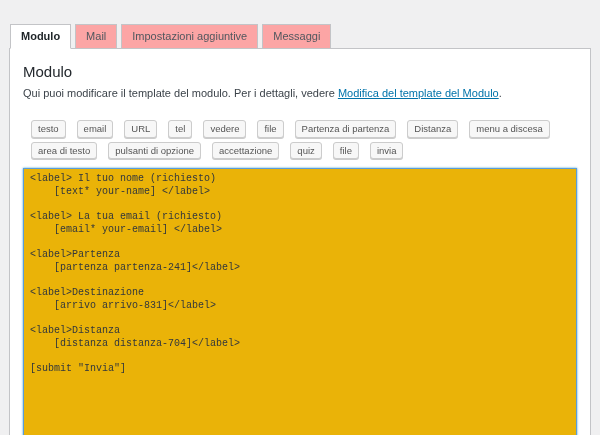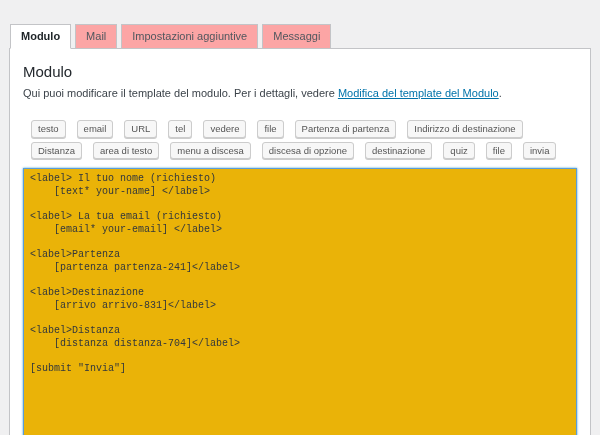--- a/index.html
+++ b/index.html
@@ -120,26 +120,25 @@
     <p class="panel-desc"><span>Qui puoi modificare il template del modulo. Per i dettagli, vedere </span><a>Modifica del template del Modulo</a><span>.</span></p>
 
     <div class="tag-buttons">
       <button class="tag-btn">testo</button>
       <button class="tag-btn">email</button>
       <button class="tag-btn">URL</button>
       <button class="tag-btn">tel</button>
       <button class="tag-btn">vedere</button>
       <button class="tag-btn">file</button>
       <button class="tag-btn">Partenza di partenza</button>
-      <button class="tag-btn">Indirizzo di destinazione</button>
       <button class="tag-btn">Distanza</button>
+      <button class="tag-btn">menu a discesa</button>
       <button class="tag-btn">area di testo</button>
-      <button class="tag-btn">menu a discesa</button>
-      <button class="tag-btn">discesa di opzione</button>
-      <button class="tag-btn">destinazione</button>
+      <button class="tag-btn">pulsanti di opzione</button>
+      <button class="tag-btn">accettazione</button>
       <button class="tag-btn">quiz</button>
       <button class="tag-btn">file</button>
       <button class="tag-btn">invia</button>
     </div>
 
     <textarea class="template-area" spellcheck="false" style="">&lt;label&gt; Il tuo nome (richiesto)
     [text* your-name] &lt;/label&gt;
 
 &lt;label&gt; La tua email (richiesto)
     [email* your-email] &lt;/label&gt;

